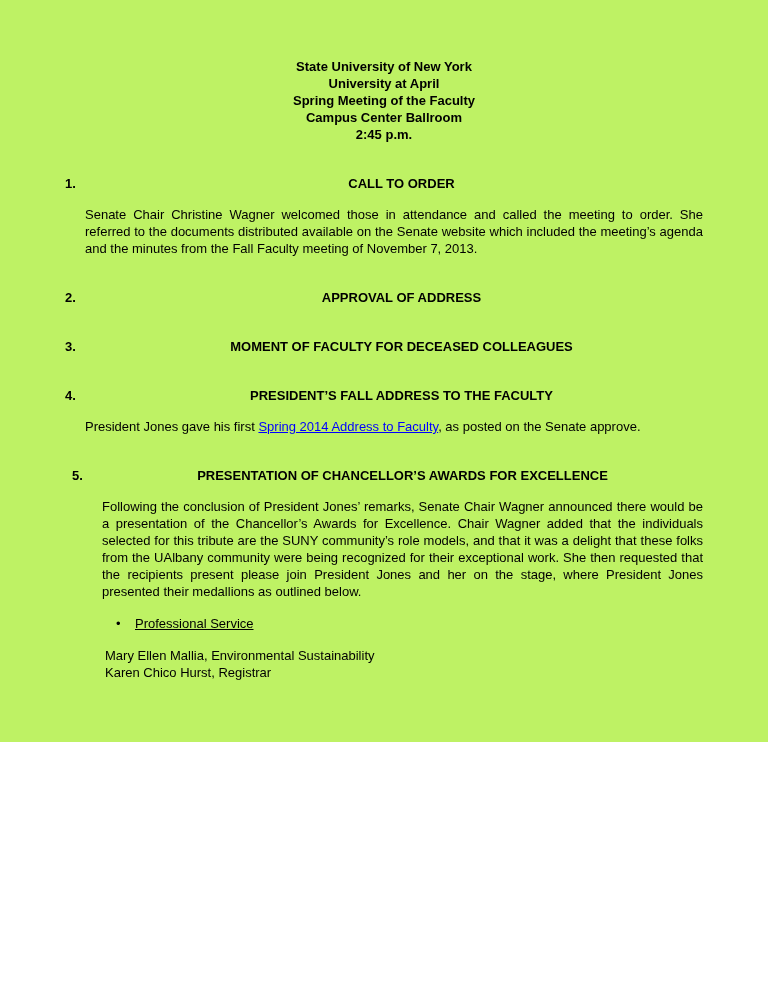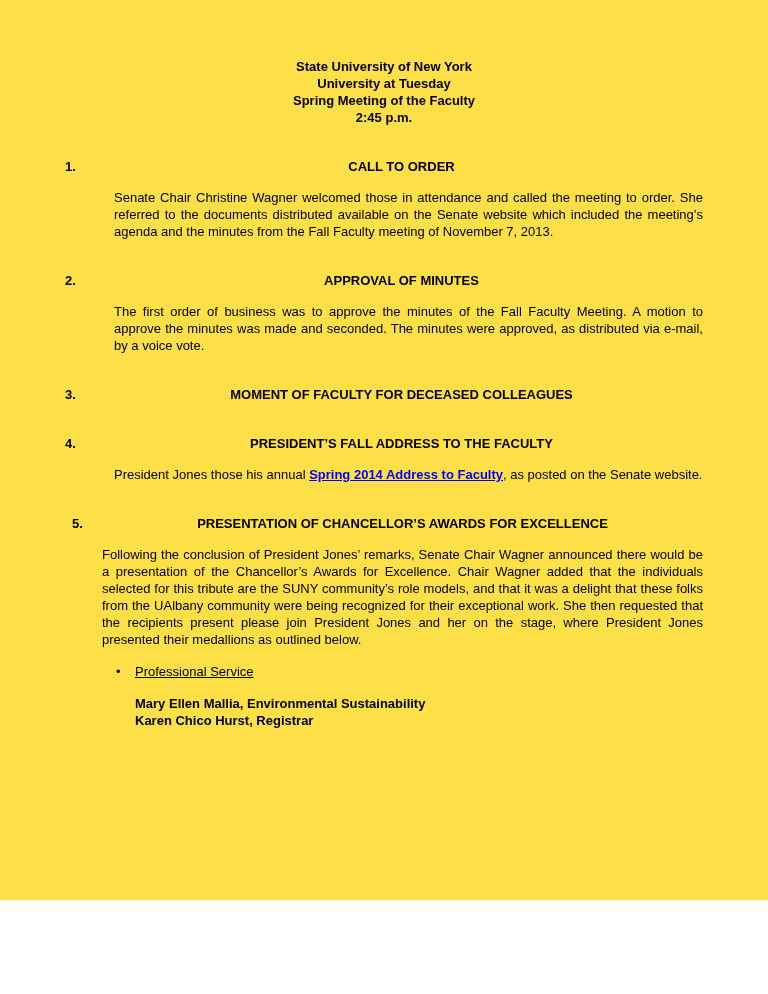--- a/index.html
+++ b/index.html
@@ -1,99 +1,99 @@
 <!DOCTYPE html>
 <html><head>
 <meta charset="utf-8">
 <style>
   html, body { margin: 0; padding: 0; background: #ffffff; }
   .page {
     position: relative;
     width: 768px;
-    height: 900px;
-    background: #fde047;
+    height: 742px;
+    background: #bef264;
     color: #000000;
     font-family: "Liberation Sans", sans-serif;
     font-size: 13px;
     line-height: 17px;
     box-sizing: border-box;
     padding: 58px 65px 0 65px;
     overflow: hidden;
   }
   .doc-header { text-align: center; font-weight: bold; }
   .meeting-block { text-align: center; font-weight: bold; }
   .doc-title { margin-top: 23px; text-align: center; font-weight: bold; }
 
   .section { margin-top: 32px; }
   .section-heading { display: flex; font-weight: bold; }
   .section-num { flex: 0 0 35px; width: 35px; }
   .section-heading-text { flex: 1; text-align: center; }
-  .section-body { margin: 14px 0 0 49px; text-align: justify; }
+  .section-body { margin: 14px 0 0 20px; text-align: justify; }
   .section-body.single-line { text-align: left; }
 
   .section-5 { margin-left: 7px; }
   .section-5 .section-num { flex: 0 0 30px; width: 30px; }
   .section-5 .section-body { margin-left: 30px; }
 
   .area-heading { margin: 6px 0 0 41px; text-decoration: underline; }
   .bullet-row { display: flex; margin: 15px 0 0 44px; }
   .bullet-glyph { flex: 0 0 19px; width: 19px; }
   .bullet-label { text-decoration: underline; }
-  .recipients { margin: 15px 0 0 63px; font-weight: bold; }
+  .recipients { margin: 15px 0 0 33px; font-weight: normal; }
 
-  .doc-link { text-decoration: underline; cursor: pointer; font-weight: bold; }
+  .doc-link { text-decoration: underline; cursor: pointer; }
 
   .page-number { position: absolute; left: 670px; top: 908px; }
 </style>
 </head>
 <body>
 
 <div class="page">
 
   <div class="doc-header">
     <div>State University of New York</div>
-    <div>University at Tuesday</div>
+    <div>University at April</div>
   </div>
 
   <div class="meeting-block">
     <div>Spring Meeting of the Faculty</div>
+    <div>Campus Center Ballroom</div>
     <div>2:45 p.m.</div>
   </div>
 
 
   <div class="section">
     <div class="section-heading">
       <span class="section-num">1.</span>
       <span class="section-heading-text">CALL TO ORDER</span>
     </div>
     <p class="section-body">Senate Chair Christine Wagner welcomed those in attendance and called the meeting to order. She referred to the documents distributed available on the Senate website which included the meeting’s agenda and the minutes from the Fall Faculty meeting of November 7, 2013.</p>
   </div>
 
   <div class="section">
     <div class="section-heading">
       <span class="section-num">2.</span>
-      <span class="section-heading-text">APPROVAL OF MINUTES</span>
+      <span class="section-heading-text">APPROVAL OF ADDRESS</span>
     </div>
-    <p class="section-body">The first order of business was to approve the minutes of the Fall Faculty Meeting. A motion to approve the minutes was made and seconded. The minutes were approved, as distributed via e-mail, by a voice vote.</p>
   </div>
 
   <div class="section">
     <div class="section-heading">
       <span class="section-num">3.</span>
       <span class="section-heading-text">MOMENT OF FACULTY FOR DECEASED COLLEAGUES</span>
     </div>
   </div>
 
   <div class="section">
     <div class="section-heading">
       <span class="section-num">4.</span>
       <span class="section-heading-text">PRESIDENT’S FALL ADDRESS TO THE FACULTY</span>
     </div>
     <p class="section-body single-line">
-      <span>President Jones those his annual </span><span class="doc-link" style="color: rgb(0, 0, 255);">Spring 2014 Address to Faculty</span><span>, as posted on the Senate website.</span>
+      <span>President Jones gave his first </span><span class="doc-link" style="color: rgb(0, 0, 255);">Spring 2014 Address to Faculty</span><span>, as posted on the Senate approve.</span>
     </p>
   </div>
 
   <div class="section section-5">
     <div class="section-heading">
       <span class="section-num">5.</span>
       <span class="section-heading-text">PRESENTATION OF CHANCELLOR’S AWARDS FOR EXCELLENCE</span>
     </div>
     <p class="section-body">Following the conclusion of President Jones’ remarks, Senate Chair Wagner announced there would be a presentation of the Chancellor’s Awards for Excellence. Chair Wagner added that the individuals selected for this tribute are the SUNY community’s role models, and that it was a delight that these folks from the UAlbany community were being recognized for their exceptional work. She then requested that the recipients present please join President Jones and her on the stage, where President Jones presented their medallions as outlined below.</p>
 

